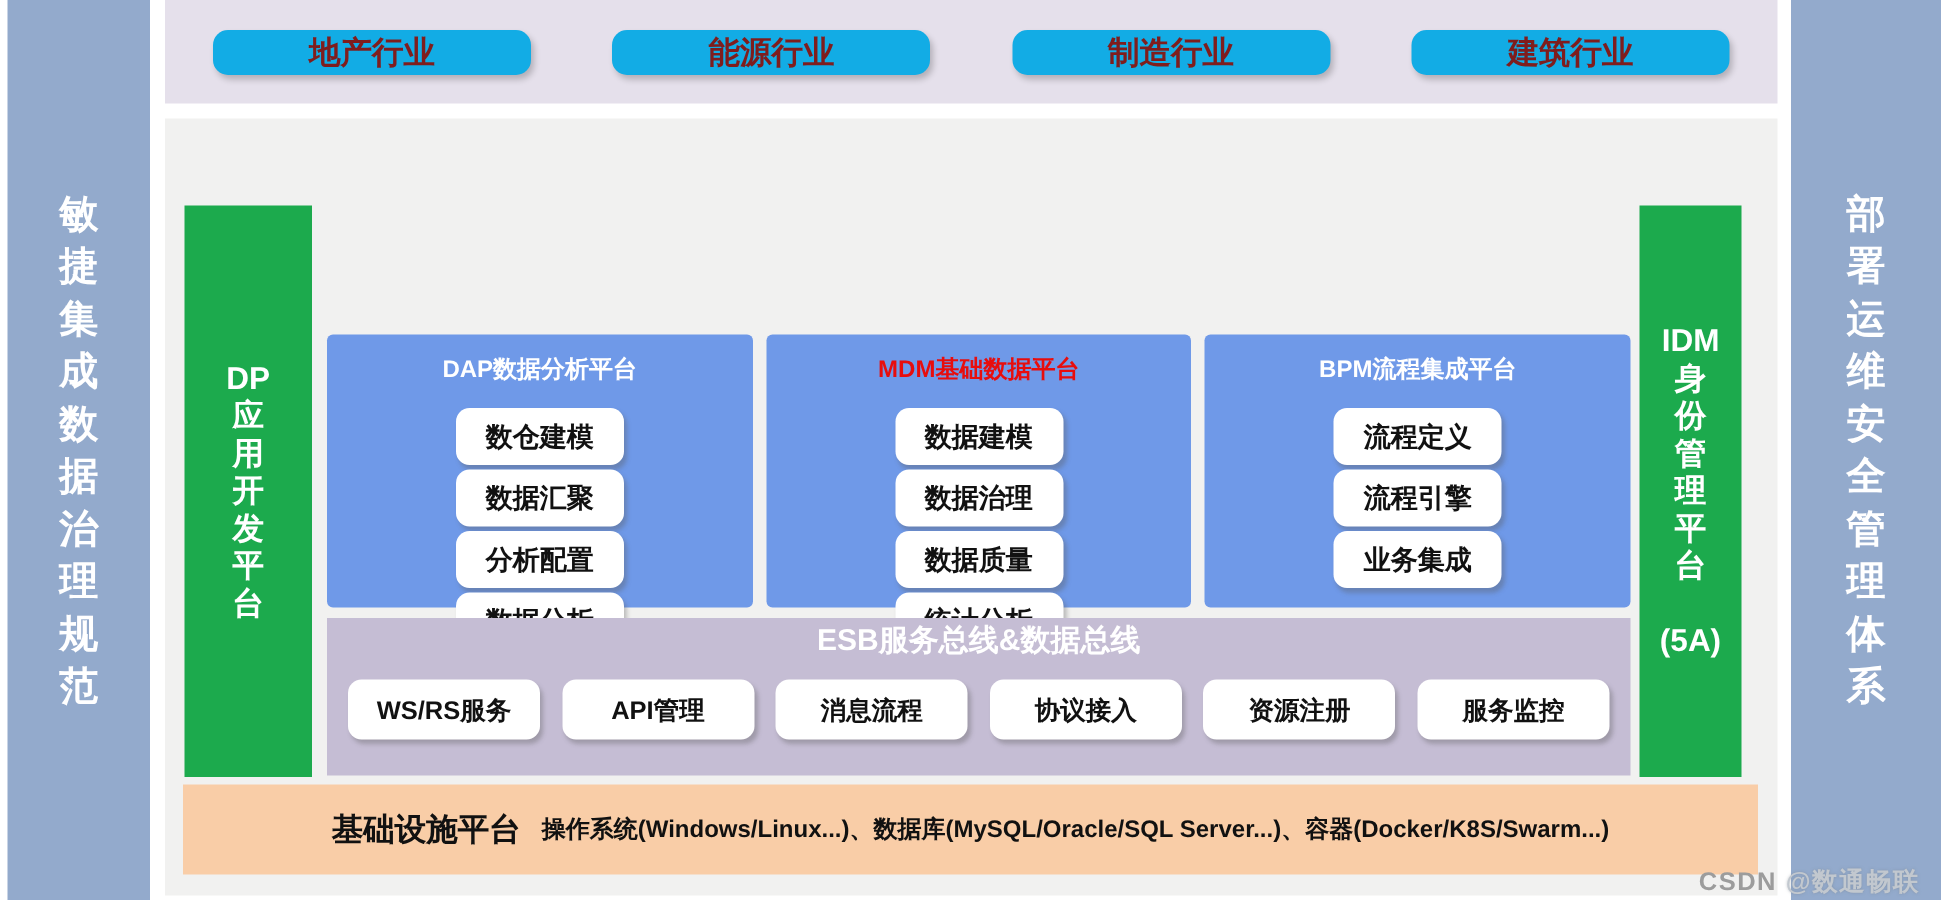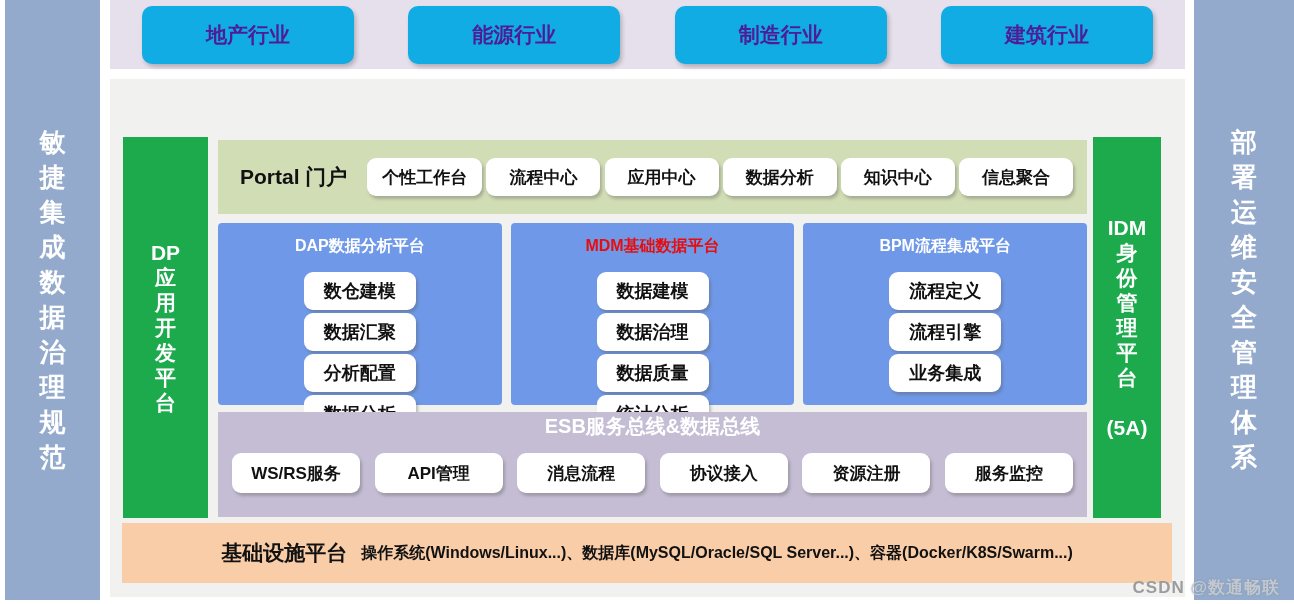--- a/index.html
+++ b/index.html
@@ -22,21 +22,21 @@
     text-align:center;
   }
 
   
   .industry-bar {
     position:absolute; left:110px; top:0; width:1075px; height:69px;
     background:#E5E0EB; display:flex; align-items:center;
     justify-content:space-between; padding:0 32px;
   }
   .industry-btn {
-    width:212px; height:58px; background:#12ACE5; color:#4c1d95;
+    width:212px; height:30px; background:#12ACE5; color:#7f1d1d;
     border-radius:10px; font-size:21px; font-weight:bold;
     display:flex; align-items:center; justify-content:center;
     box-shadow:2px 3px 4px rgba(0,0,0,0.22); border:none; cursor:default;
   }
 
   
   .main-panel {
     position:absolute; left:110px; top:79px; width:1075px; height:518px;
     background:#F1F1F0;
   }
@@ -176,31 +176,20 @@
 身
 份
 管
 理
 平
 台
 
 (5A)</div>
     </div>
 
-    <div class="portal">
-      <div class="portal-label">Portal 门户</div>
-      <div class="portal-buttons">
-        <div class="white-btn">个性工作台</div>
-        <div class="white-btn">流程中心</div>
-        <div class="white-btn">应用中心</div>
-        <div class="white-btn">数据分析</div>
-        <div class="white-btn">知识中心</div>
-        <div class="white-btn">信息聚合</div>
-      </div>
-    </div>
 
     <div class="panels-row">
 
       <div class="panel">
         <div class="panel-title">DAP数据分析平台</div>
         <div class="panel-grid">
           <div class="white-btn">数仓建模</div>
           <div class="white-btn">数据汇聚</div>
           <div class="white-btn">分析配置</div>
           <div class="white-btn">数据分析</div>

